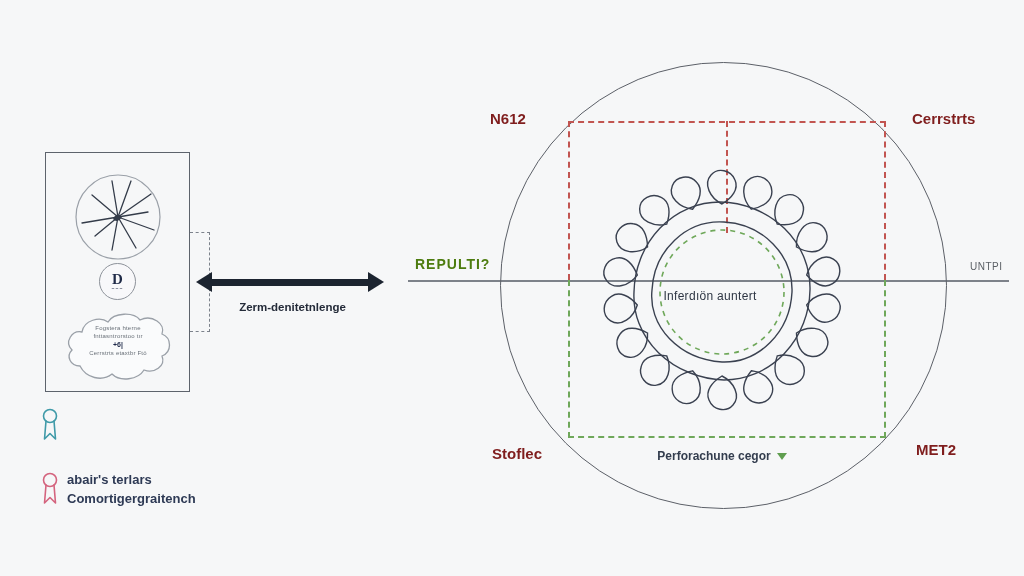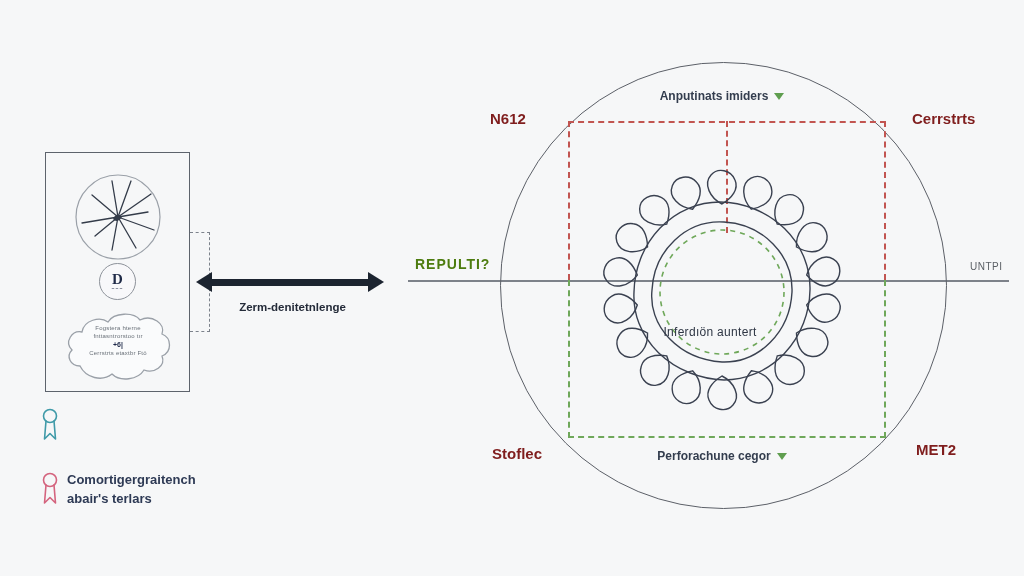--- a/index.html
+++ b/index.html
@@ -57,21 +57,21 @@
   .big-circle { position:absolute; left:500px; top:62px; width:447px; height:447px;
     border:1.5px solid #5c6068; border-radius:50%; }
   .dash-red { position:absolute; left:568px; top:121px; width:318px; height:159px;
     border:2px dashed #c25551; border-bottom:none; }
   .dash-green { position:absolute; left:568px; top:280px; width:318px; height:158px;
     border:2px dashed #6fa85a; border-top:none; }
   .dash-vert-red { position:absolute; left:726px; top:121px; width:0; height:112px;
     border-left:2px dashed #c25551; }
   .flower { position:absolute; left:562px; top:130px; }
   .center-label { position:absolute; left:610px; top:289px; width:200px; text-align:center;
-    font-size:12px; color:#2e3644; letter-spacing:.3px;margin-top:36px; }
+    font-size:12px; color:#2e3644; letter-spacing:.3px; }
   .corner { position:absolute; font-weight:700; font-size:15px; color:#7f1d1d; }
   .corner.tl { left:490px; top:110px; }
   .corner.tr { left:912px; top:110px; }
   .corner.bl { left:492px; top:445px; }
   .corner.br { left:916px; top:441px;text-align:right; }
   .mid-label { position:absolute; left:597px; width:250px; text-align:center;
     font-size:12px; font-weight:600; color:#333d4e; }
   .mid-label.top { top:89px; }
   .mid-label.bottom { top:449px; }
   .tri-down { display:inline-block; width:0; height:0; border-left:5px solid transparent;
@@ -127,22 +127,22 @@
     </g>
   </svg>
 
   <svg class="legend-icon two" width="24" height="40" viewBox="0 0 24 40">
     <g fill="none" stroke="#d4647e" stroke-width="1.6" stroke-linecap="round" stroke-linejoin="round">
       <circle cx="12" cy="10" r="6.5"></circle>
       <path d="M8 15 L6.5 33 L12 27.5 L17.5 33 L16 15"></path>
     </g>
   </svg>
   <div class="legend-text two">
+    <div>abair's terlars</div>
     <div>Comortigergraitench</div>
-    <div>abair's terlars</div>
   </div>
 
   <div class="arrow-label">
     <div>Zerm-denitetnlenge</div>
   </div>
   <div class="arrow-shaft"></div>
   <div class="arrow-head-left"></div>
   <div class="arrow-head-right"></div>
 
   <div class="axis-line"></div>
@@ -183,20 +183,17 @@
     <circle cx="0" cy="2" r="62" fill="none" stroke="#6fa85a" stroke-width="1.6" stroke-dasharray="5 5"></circle>
   </svg>
 
   <div class="center-label">Inferdıön auntert</div>
 
   <div class="corner tl">N612</div>
   <div class="corner tr">Cerrstrts</div>
   <div class="corner bl">Stoflec</div>
   <div class="corner br">MET2</div>
 
-  <div class="mid-label top">
-    <span>Anputinats imiders</span><span class="tri-down"></span>
-  </div>
   <div class="mid-label bottom">
     <span>Perforachune cegor</span><span class="tri-down"></span>
   </div>
 
 </div>
 
 </body></html>

